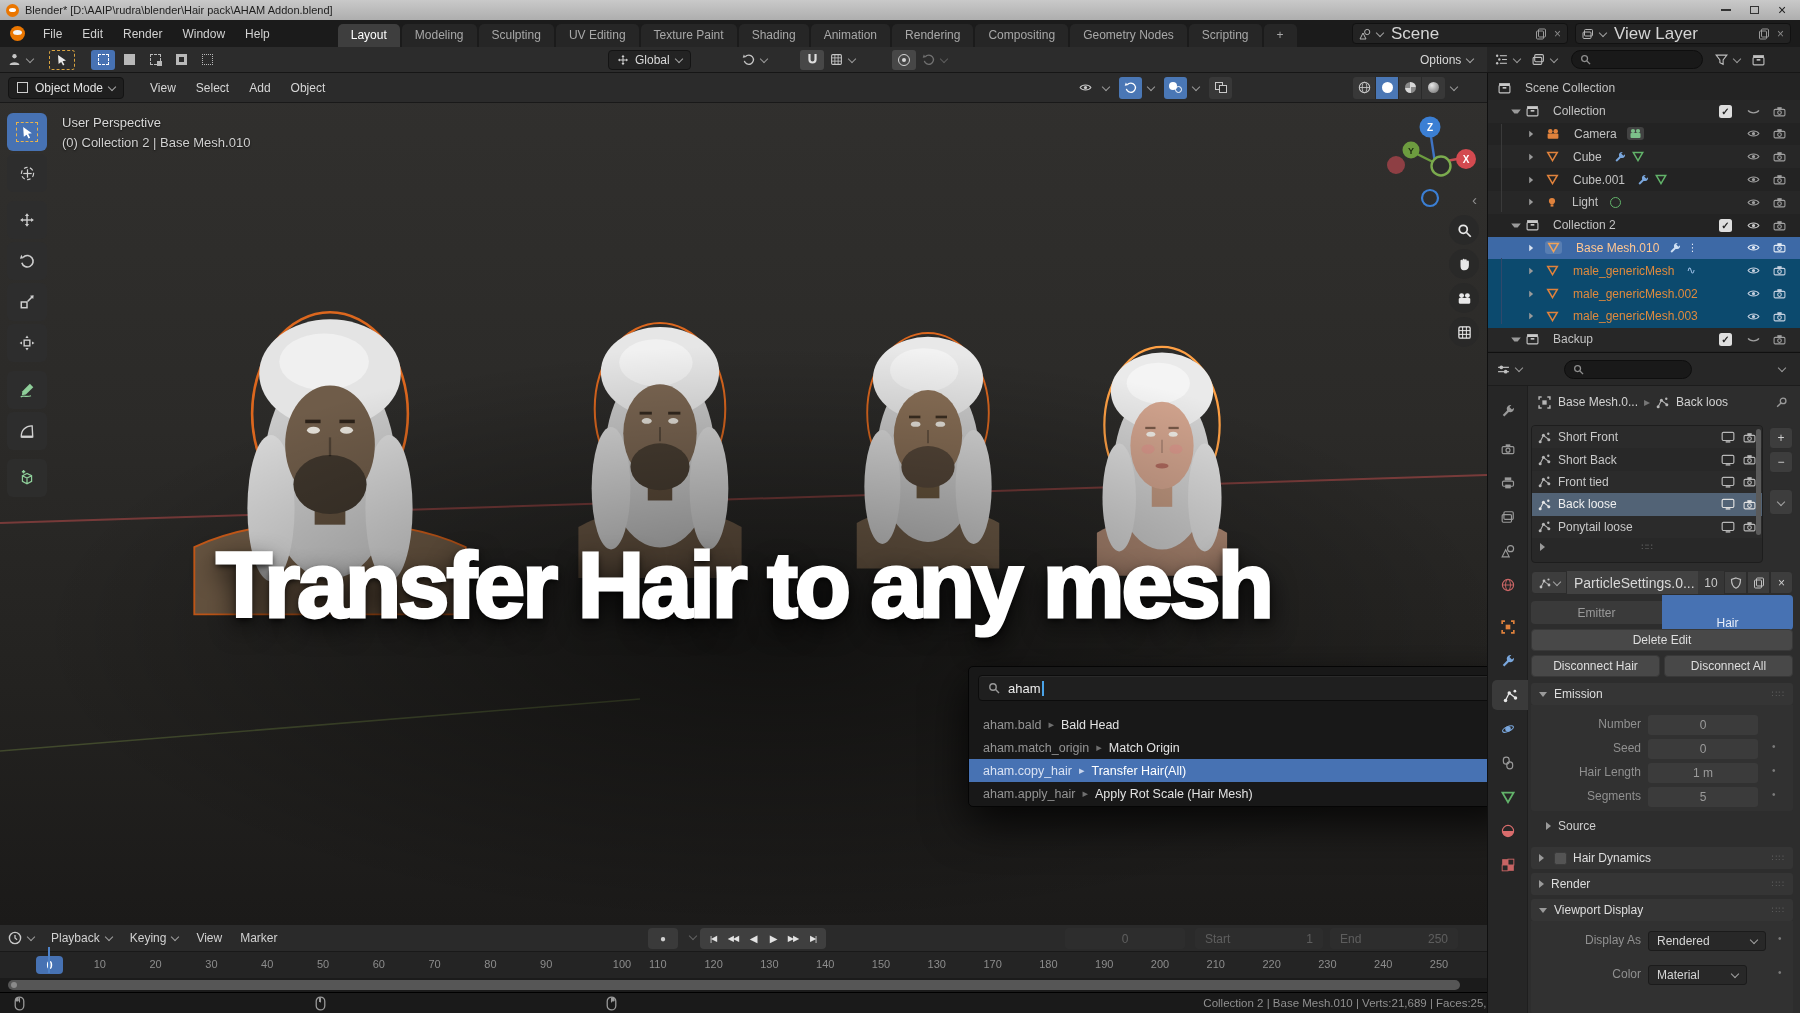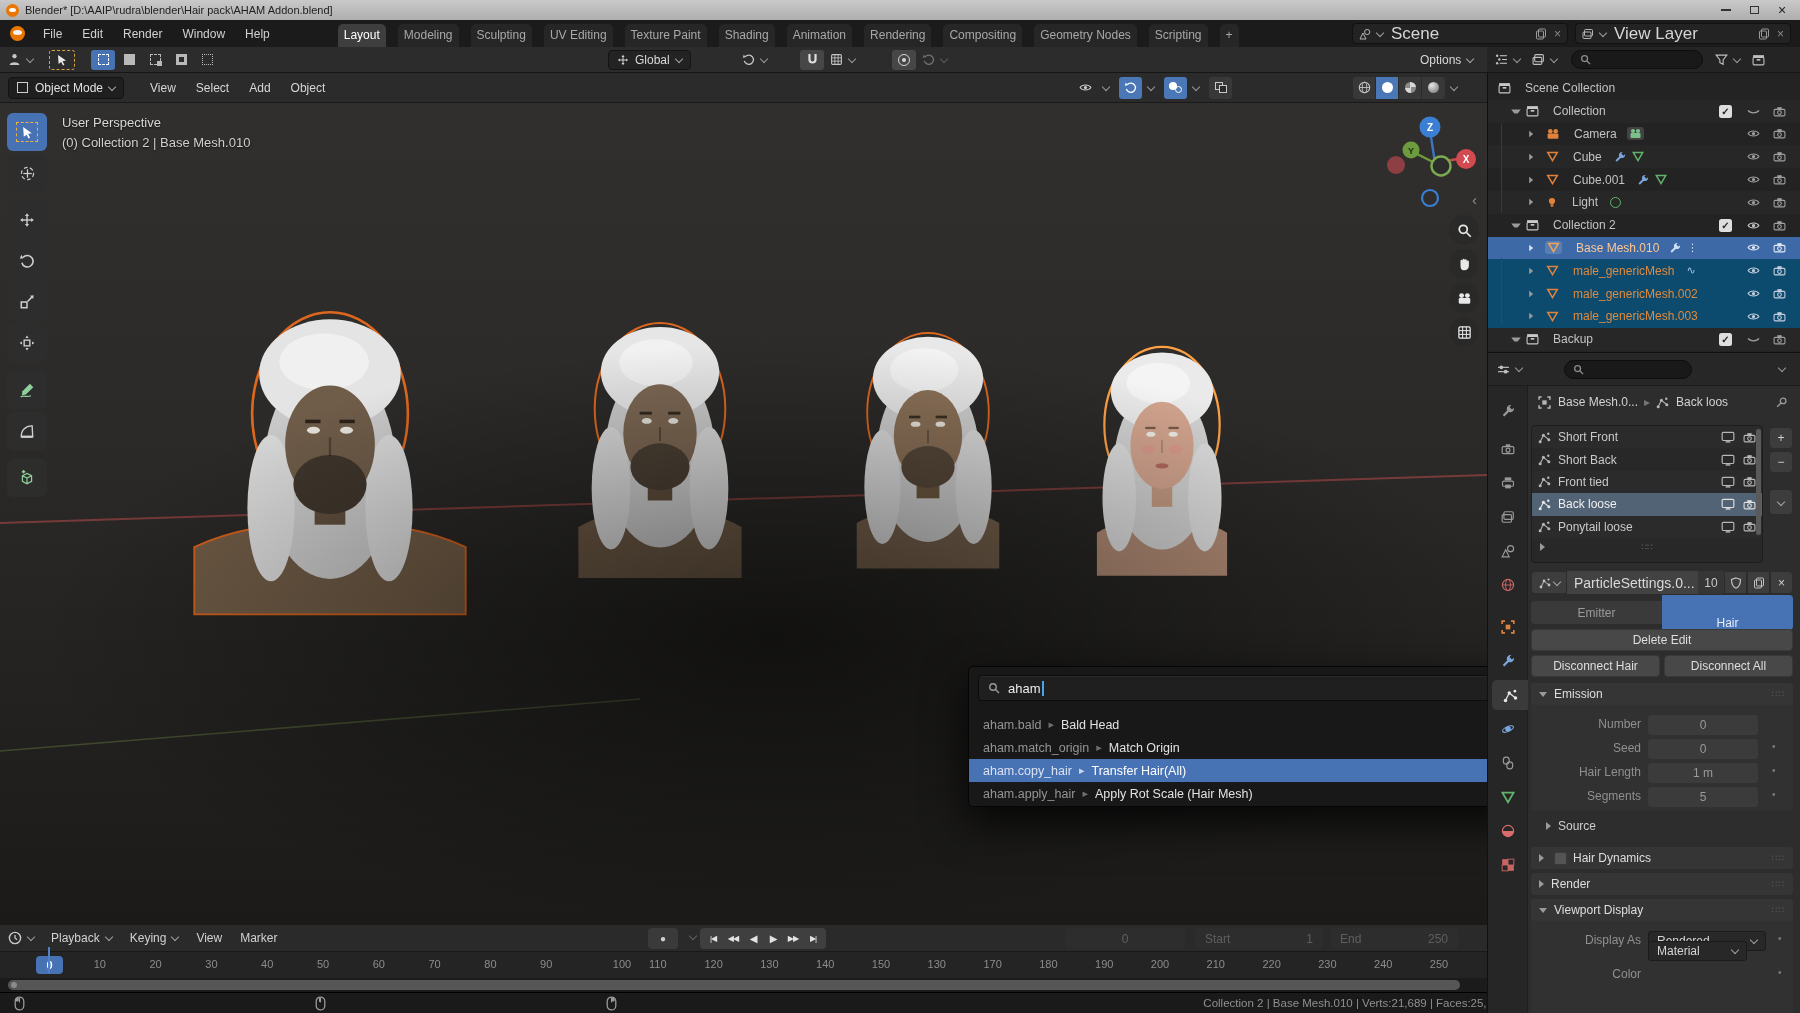--- a/index.html
+++ b/index.html
@@ -18,21 +18,21 @@
   .winbtns{position:absolute;right:4px;top:0;height:20px;display:flex}
   .winbtn{width:28px;height:20px;display:flex;align-items:center;justify-content:center;color:#222}
   .glyph-min{width:10px;height:2px;background:#333}
   .glyph-max{width:9px;height:8px;border:1.5px solid #333}
   
   #topbar{left:0;top:20px;width:1800px;height:27px;background:#1b1b1b;display:flex;align-items:center}
   #topbar .blogo{width:15px;height:15px;border-radius:50%;background:#ea7600;position:relative;margin:0 8px 0 10px}
   #topbar .blogo::after{content:"";position:absolute;left:3px;top:4px;width:9px;height:5px;border-radius:50%;background:#f4f4f4}
   .menu-item{padding:0 10px;color:#d2d2d2;height:27px;display:flex;align-items:center;cursor:default}
   #tabs{display:flex;margin-left:58px;height:27px;align-items:flex-end}
-  .tab{padding:4px 6px 5px;background:#262626;color:#a8a8a8;border-radius:5px 5px 0 0;margin-right:12px;font-size:12px}
+  .tab{padding:4px 13px 5px;background:#262626;color:#a8a8a8;border-radius:5px 5px 0 0;margin-right:2px;font-size:12px}
   .tab.active{background:#3e3e3e;color:#fff}
   .idwidget{position:absolute;height:21px;background:#232323;border:1px solid #111;border-radius:4px;display:flex;align-items:center;padding:0 6px;color:#d5d5d5}
   .idwidget .name{margin:0 8px;font-size:17px}
   
   #toolsettings{left:0;top:47px;width:1487px;height:26px;background:#2c2c2c;border-bottom:1px solid #161616;display:flex;align-items:center}
   .ts-btn{height:20px;min-width:24px;border-radius:3px;display:flex;align-items:center;justify-content:center;color:#c6c6c6;margin-right:2px}
   .ts-btn.on{background:#4772b3;color:#fff}
   .ts-btn.lit{background:#474747}
   .dropdark{background:#232323;border:1px solid #141414;border-radius:4px;height:20px;display:flex;align-items:center;padding:0 8px;color:#d8d8d8}
   
@@ -693,20 +693,21 @@
         <use href="#i-camobj"></use>
       </svg>
     </div>
   <div class="sidebtn" style="top:244px">
       <svg class="ic" width="15" height="15" color="#e8e8e8">
         <use href="#i-grid"></use>
       </svg>
     </div>
   <div id="npanel-arrow">‹</div>
 
+  <div id="vtitle">Transfer Hair to any mesh</div>
 </div>
 
 <div id="spopup" class="abs">
   <div id="sinput">
     <svg class="ic" width="12" height="12" color="#9a9a9a">
         <use href="#i-mag"></use>
       </svg>
     <span class="q">aham</span>
     <span id="scaret"></span>
   </div>
@@ -1341,18 +1342,18 @@
     <span class="grip">∷∷</span>
   </div>
   <div class="pc" style="left:43px;top:568px;width:262px;height:93px;background:#313131;border-radius:0 0 3px 3px"></div>
   <span class="plabel" style="left:43px;top:580px;width:110px">Display As</span>
   <div class="pdrop" style="left:160px;top:578px;width:118px">
       <span>Rendered</span>
       <span class="chev"></span>
     </div>
   <span class="anidot" style="left:290px;top:580px">•</span>
   <span class="plabel" style="left:43px;top:614px;width:110px">Color</span>
-  <div class="pdrop" style="left:160px;top:588px;width:99px">
+  <div class="pdrop" style="left:160px;top:612px;width:99px">
       <span>Material</span>
       <span class="chev"></span>
     </div>
   <span class="anidot" style="left:290px;top:614px">•</span>
 </div>
 
 </body></html>

